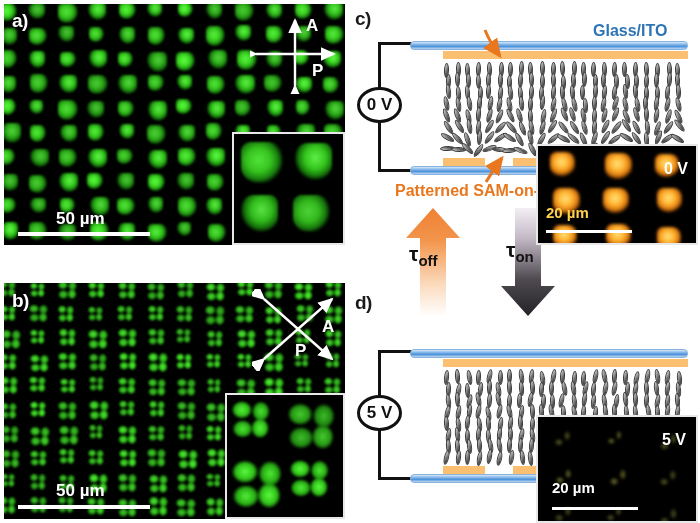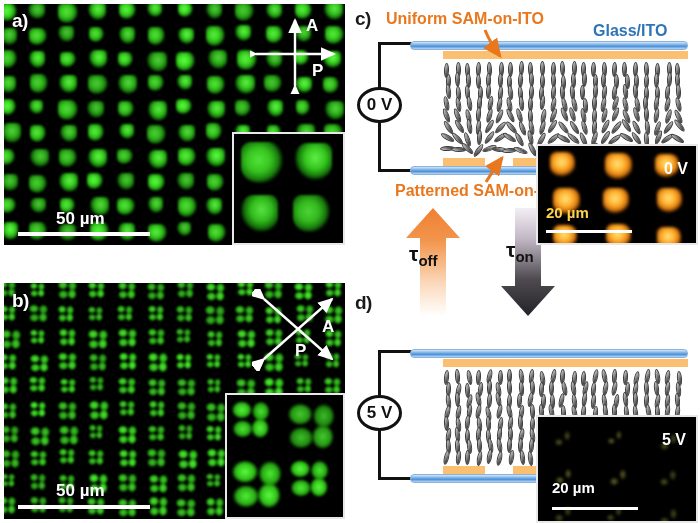--- a/index.html
+++ b/index.html
@@ -469,21 +469,20 @@
           <div class="dot blob-b" style="left: 62.9913px; top: 63.7287px; width: 38.5951px; height: 38.5951px; opacity: 0.99;"></div>
         </div>
     </div>
   </div>
   <div class="panel-letter" style="left:12px; top:290px;">b)</div>
 
   <div class="sch" style="left:350px; top:0px; width:350px; height:255px;">
 
     <div class="panel-letter dark" style="left:5px; top:8px;">c)</div>
 
-    <div class="lab orange" style="left:36px; top:10px;">Uniform SAM-on-ITO</div>
     <div class="lab blue" style="left:243px; top:22px;">Glass/ITO</div>
     <div class="lab orange" style="left:45px; top:182px;">Patterned SAM-on-ITO</div>
 
     <svg style="position:absolute; left:128px; top:28px; z-index:21;" width="40" height="34" viewBox="0 0 40 34">
       <defs>
           <marker id="oar" markerWidth="7" markerHeight="7" refX="5.5" refY="3.5" orient="auto">
         <path d="M0,0.6 L6.4,3.5 L0,6.4 Z" fill="#e8771d"></path>
           </marker>
         </defs>
       <path d="M7,2 C11,12 16,20 22,28" stroke="#e8771d" stroke-width="3" fill="none" marker-end="url(#oar)"></path>

